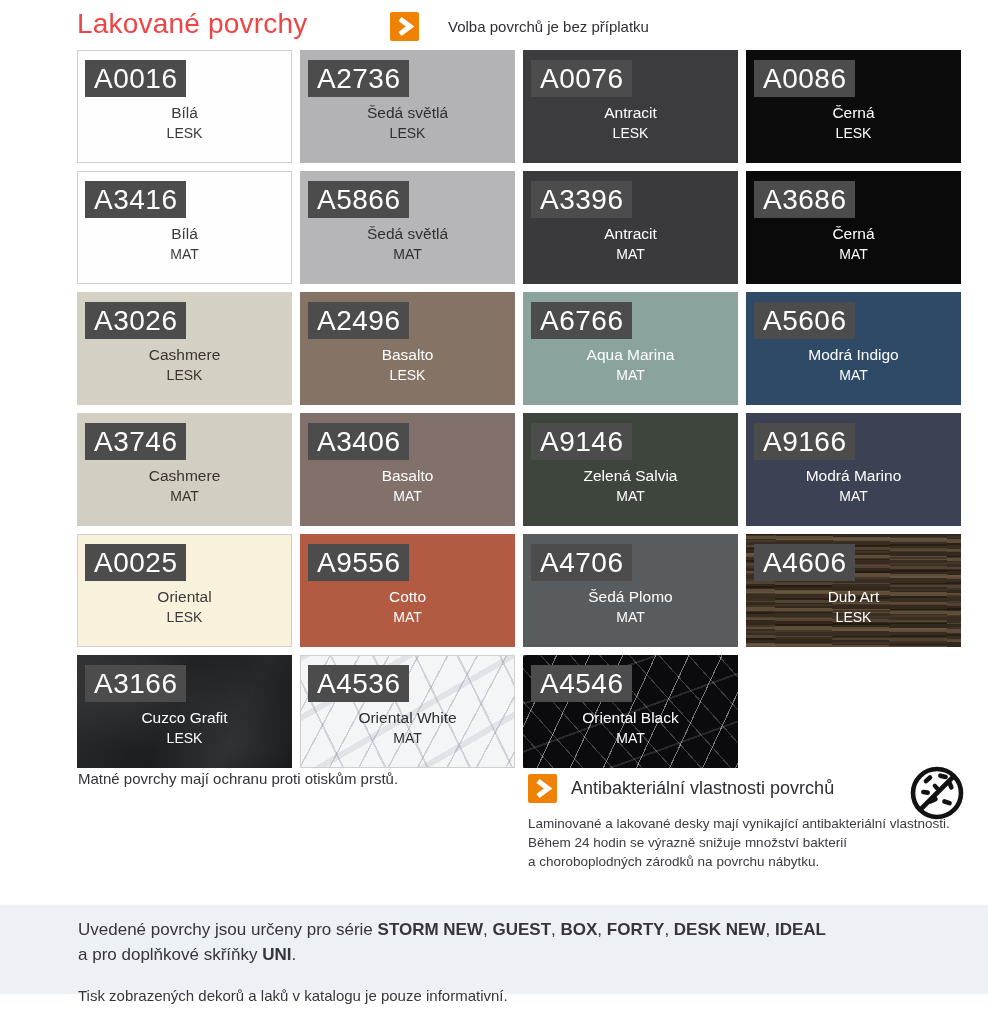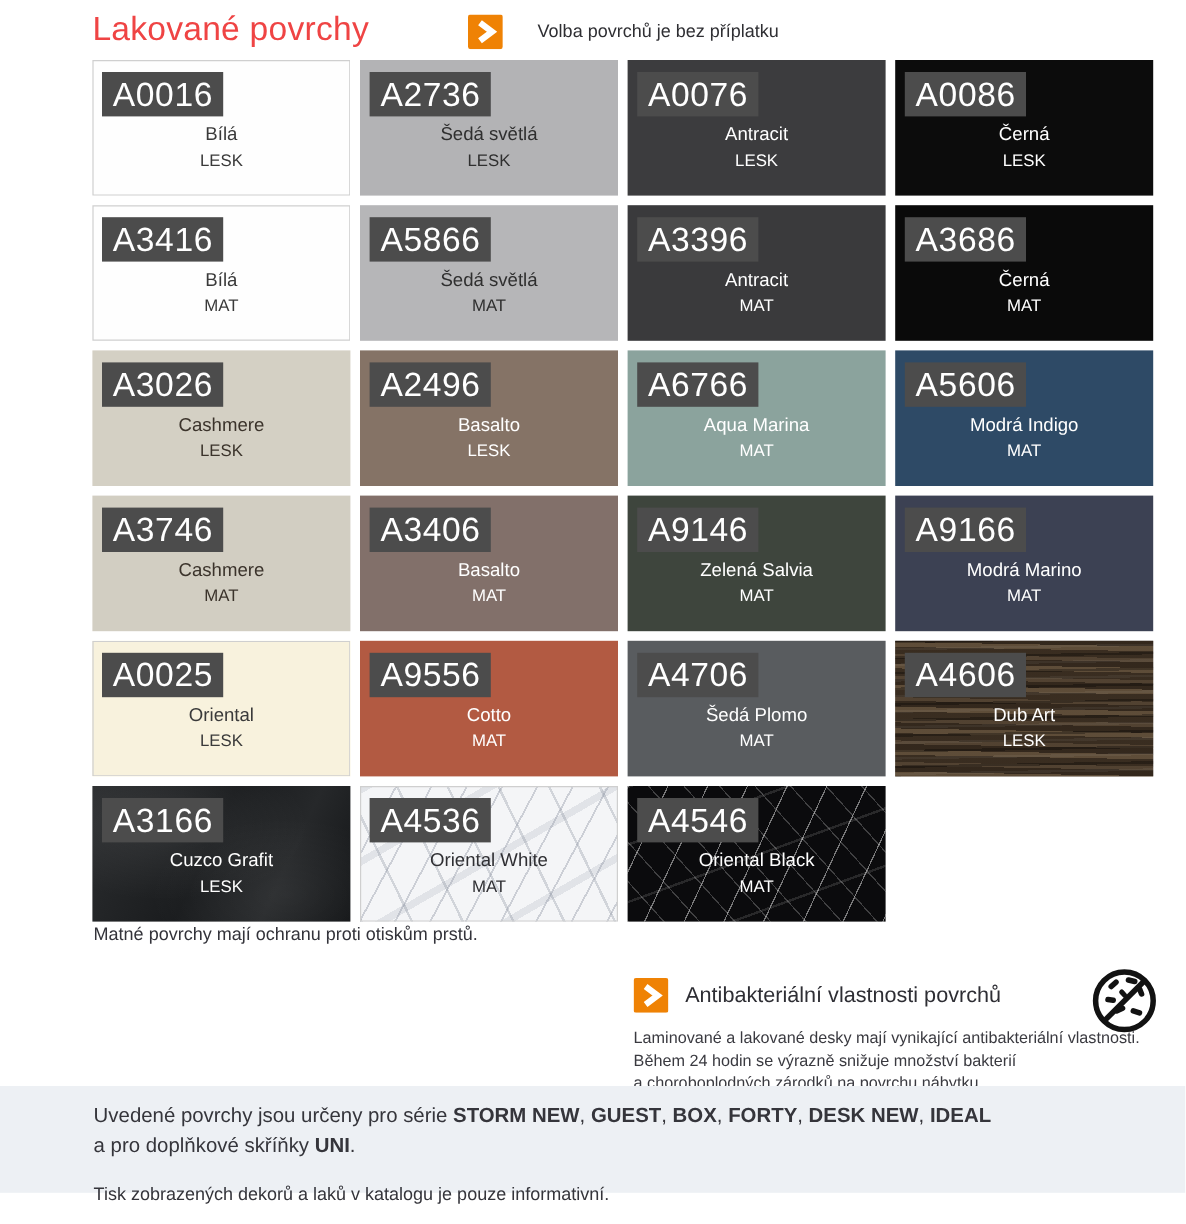--- a/index.html
+++ b/index.html
@@ -38,21 +38,21 @@
     repeating-linear-gradient(150deg, rgba(168,174,186,.25) 0 6px, transparent 6px 52px),
     #f4f5f7;}
   .tx-marble-black{background:
     repeating-linear-gradient(115deg, rgba(255,255,255,.45) 0 1px, transparent 1px 30px),
     repeating-linear-gradient(48deg, rgba(255,255,255,.22) 0 1px, transparent 1px 22px),
     repeating-linear-gradient(160deg, rgba(255,255,255,.12) 0 2px, transparent 2px 45px),
     #0b0b0d;}
 
   .fingerprint{position:absolute;left:78px;top:770px;font-size:15px;color:#33333a;}
 
-  .antibac{position:absolute;left:528px;top:815px;width:440px;}
+  .antibac{position:absolute;left:528px;top:774px;width:440px;}
   .antibac-head{display:flex;align-items:center;gap:14px;}
   .antibac-title{font-size:18px;color:#2e2e34;}
   .bacteria-wrap{position:absolute;right:2px;top:-10px;width:58px;height:58px;}
   .antibac-text{margin-top:11px;font-size:13.5px;line-height:19px;color:#3a3a40;}
 
   .footer-band{position:absolute;left:0;top:905px;width:988px;height:89px;background:#edf0f4;}
   .footer-series{position:absolute;left:78px;top:12px;font-size:17px;line-height:25px;color:#35353b;}
   .footer-series b{font-weight:bold;}
   .footer-info{position:absolute;left:78px;top:82px;font-size:15px;color:#35353b;}
 </style>

